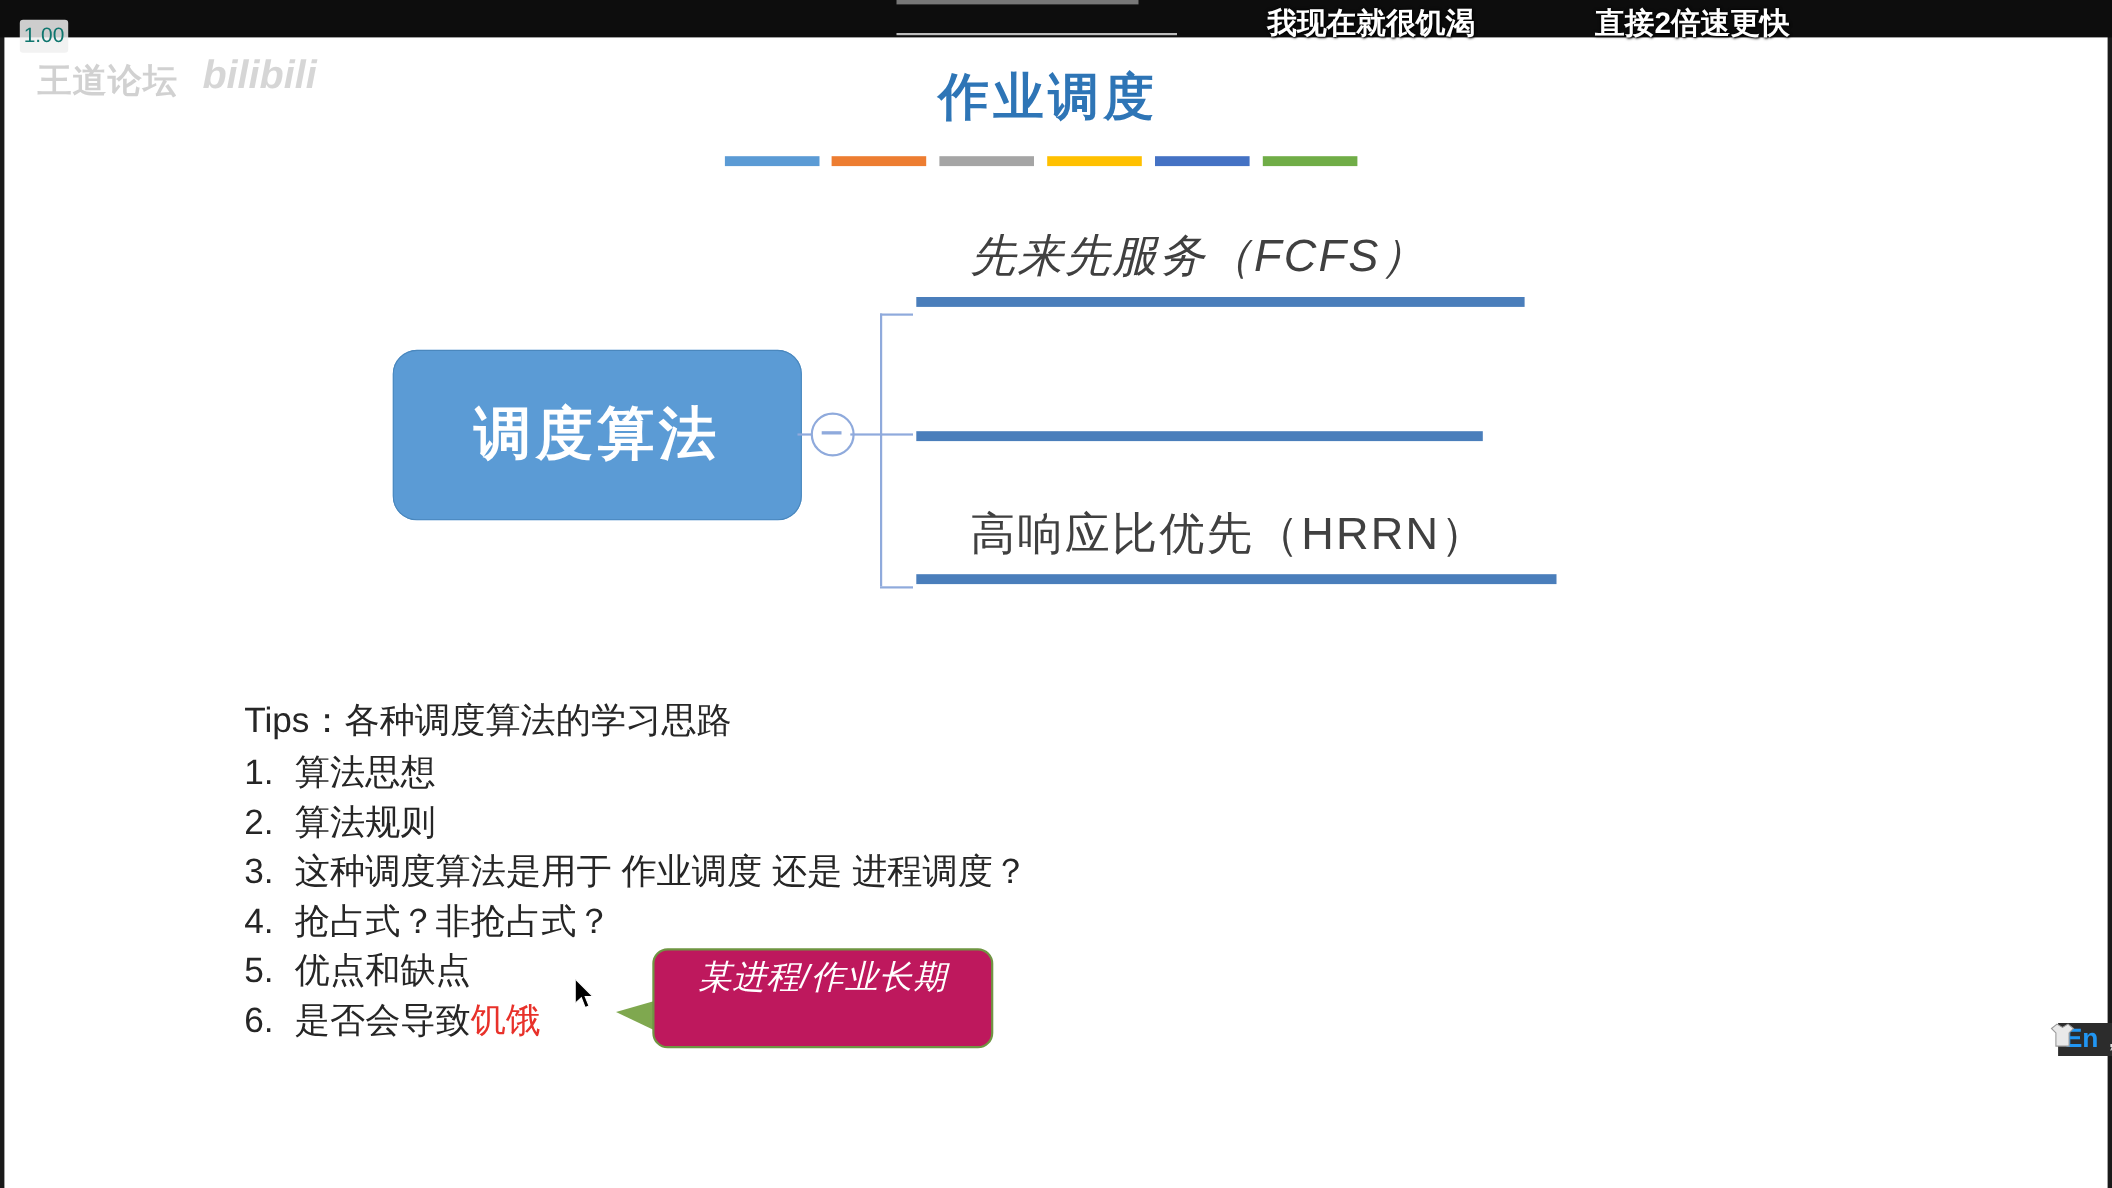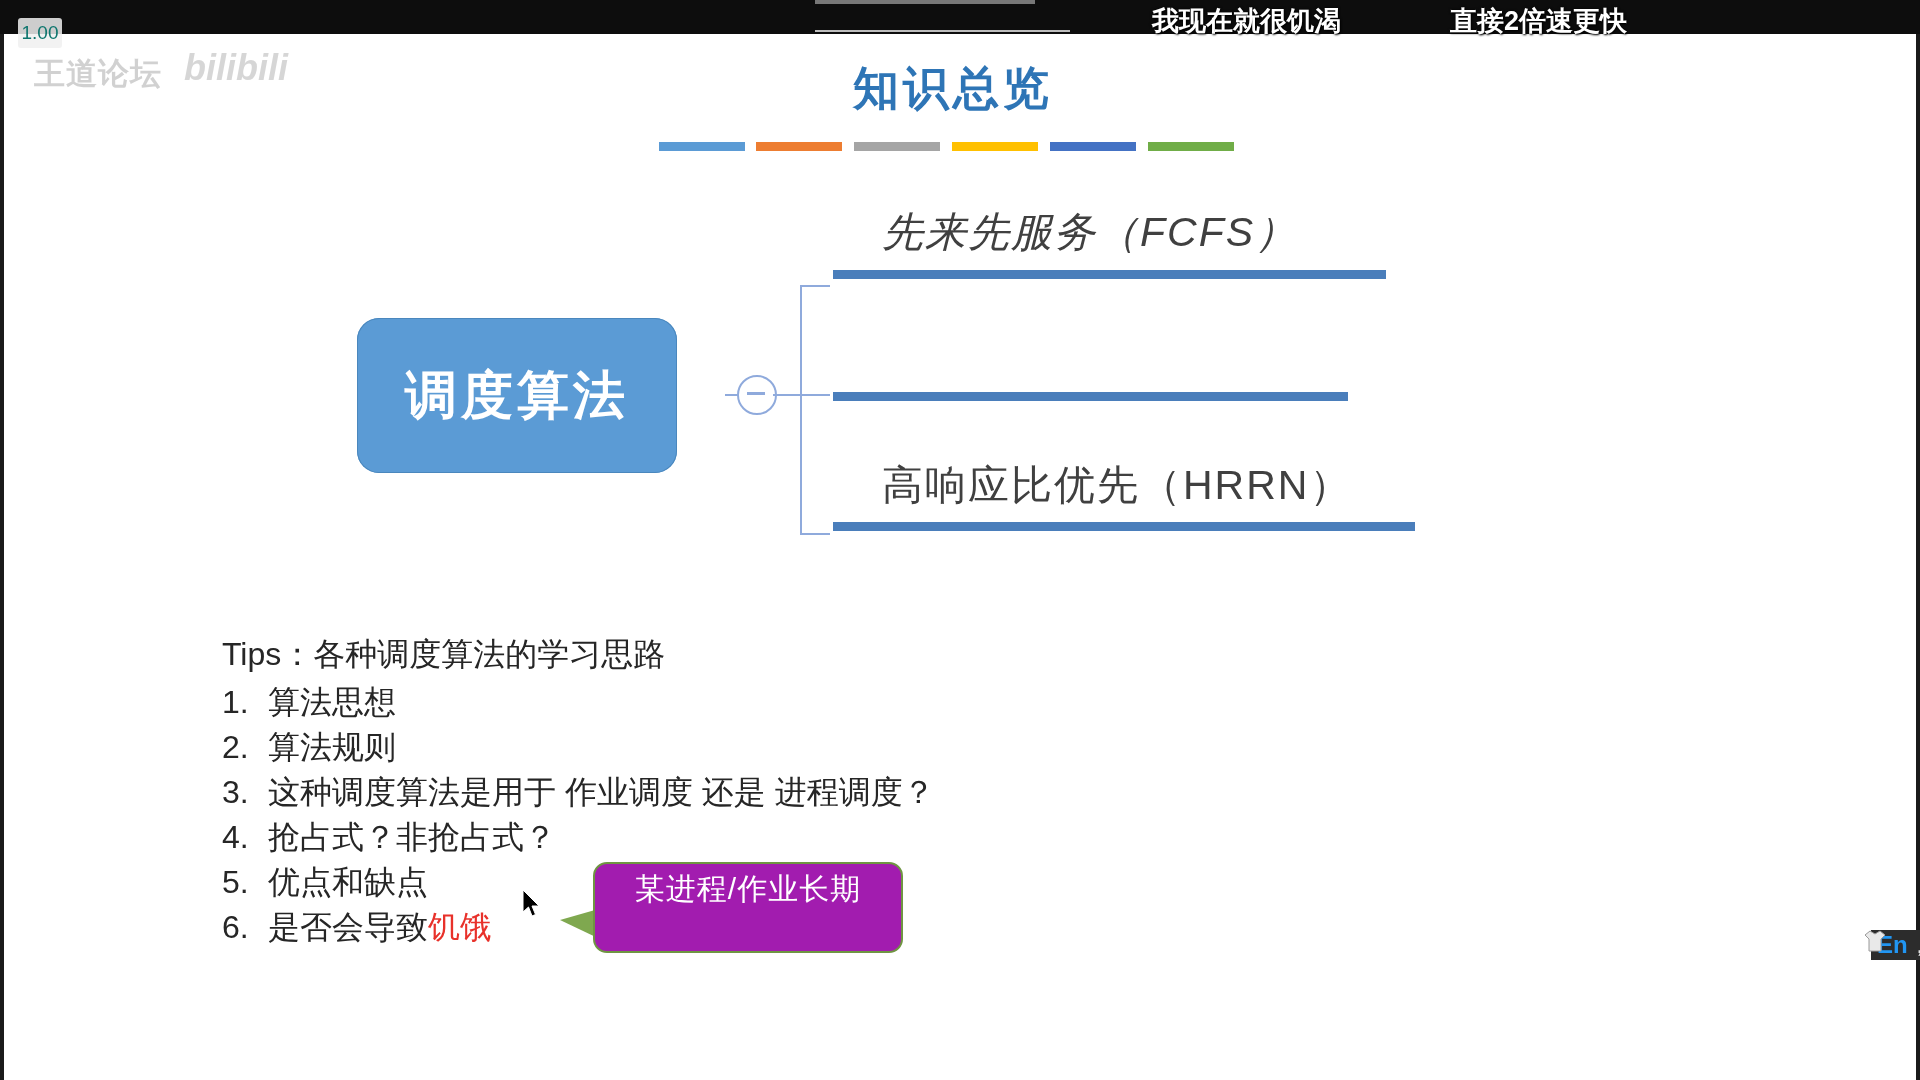--- a/index.html
+++ b/index.html
@@ -48,21 +48,21 @@
   
   .slide-title{
     position:absolute;left:853px;top:58px;
     font-size:46px;color:#2e75b6;font-weight:bold;letter-spacing:4px;
   }
   
   .bar{position:absolute;top:142px;height:9px;}
 
   
   .mind-node{
-    position:absolute;left:357px;top:318px;width:320px;height:155px;
+    position:absolute;left:357px;top:318px;width:372px;height:155px;
     background:#5b9bd5;border-radius:22px;
     box-shadow:0 0 0 1px #4a87bd inset;
   }
   .mind-node span{
     display:block;text-align:center;line-height:155px;
     color:#ffffff;font-size:52px;font-weight:bold;letter-spacing:4px;
   }
   
   .collapse-btn{
     position:absolute;left:737px;top:375px;width:36px;height:36px;border-radius:50%;
@@ -84,21 +84,21 @@
     position:absolute;left:222px;top:632px;color:#262626;font-size:32px;line-height:44px;
   }
   .tips .row{display:flex;margin-bottom:1px;height:44px;align-items:center;}
   .tips .num{width:46px;display:inline-block;}
   .tips .hdr{font-weight:normal;margin-bottom:4px;}
   .starve{color:#e8312a;}
 
   
   .callout{
     position:absolute;left:593px;top:862px;width:306px;height:87px;
-    background:#a21caf;border:2px solid #6f9542;border-radius:14px;
+    background:#be185d;border:2px solid #6f9542;border-radius:14px;font-style:italic;
   }
   .callout .txt{
     color:#ffffff;font-size:30px;line-height:38px;text-align:center;
     padding-top:6px;letter-spacing:1px;
   }
   .callout-tail{
     position:absolute;left:560px;top:908px;width:0;height:0;
     border-top:12px solid transparent;border-bottom:20px solid transparent;
     border-right:42px solid #7fa84f;
   }
@@ -138,21 +138,21 @@
     <span class="dm2">直接2倍速更快</span>
   </div>
 
   <div class="speed-badge">1.00</div>
 
   <div class="watermark">
     <span class="wm-text">王道论坛</span>
     <span class="wm-logo">bilibili</span>
   </div>
 
-  <div class="slide-title">知识总览</div>
+  <div class="slide-title">作业调度</div>
 
   <div class="bar" style="left:659px;width:86px;background:#5b9bd5;"></div>
   <div class="bar" style="left:756px;width:86px;background:#ed7d31;"></div>
   <div class="bar" style="left:854px;width:86px;background:#a5a5a5;"></div>
   <div class="bar" style="left:952px;width:86px;background:#ffc000;"></div>
   <div class="bar" style="left:1050px;width:86px;background:#4472c4;"></div>
   <div class="bar" style="left:1148px;width:86px;background:#70ad47;"></div>
 
   <div class="mind-node">
     <span>调度算法</span>

